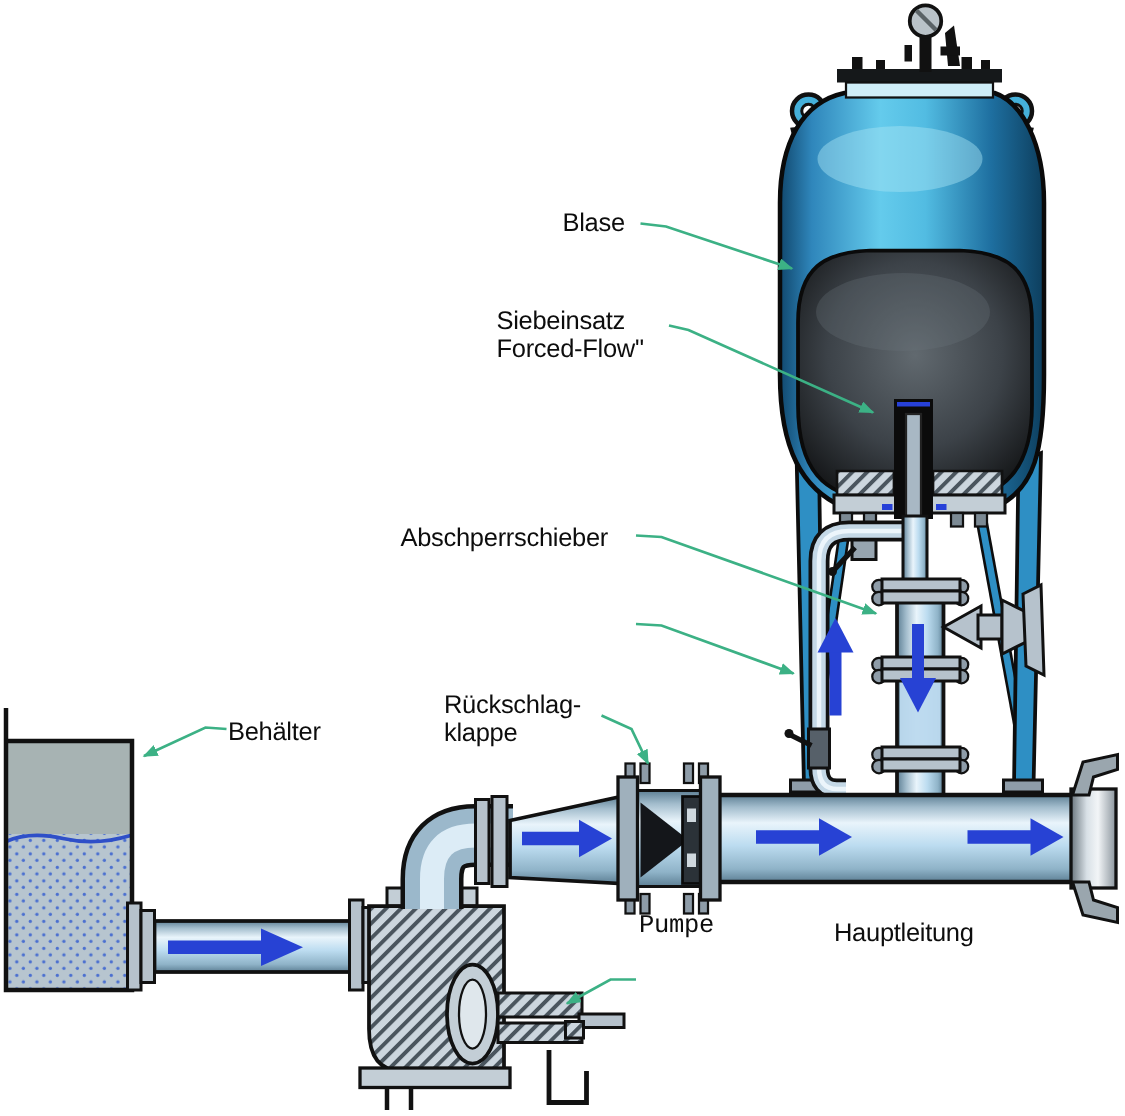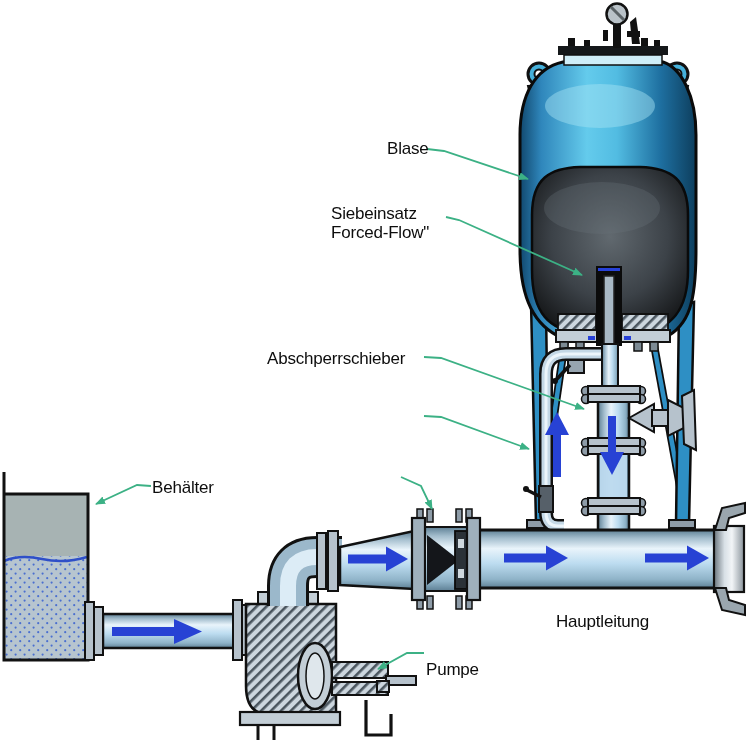--- a/index.html
+++ b/index.html
@@ -289,23 +289,27 @@
     <path d="M427 149 L444 151 L528 179" marker-end="url(#ah)"></path>
     <path d="M446 217 L459 220 L582 275" marker-end="url(#ah)"></path>
     <path d="M424 357 L441 358 L584 409" marker-end="url(#ah)"></path>
     <path d="M424 416 L441 417 L529 449" marker-end="url(#ah)"></path>
     <path d="M151 486 L137 485 L96 504" marker-end="url(#ah)"></path>
     <path d="M401 477 L421 486 L432 509" marker-end="url(#ah)"></path>
     <path d="M424 653 L407 653 L378 669" marker-end="url(#ah)"></path>
   </g>
 </svg>
 
-<div class="lbl" style="left:375px;top:139px;margin-left:12px;">Blase</div>
+<div class="lbl" style="left:375px;top:139px;">Blase</div>
 <div class="lbl" style="left:267px;top:349px;">Abschperrschieber</div>
 <div class="lbl" style="left:331px;top:204px;">
   <div>Siebeinsatz</div>
   <div>Forced-Flow"</div>
 </div>
 <div class="lbl" style="left:152px;top:478px;">Behälter</div>
+<div class="lbl" style="left:296px;top:460px;">
+  <div>Rückschlag-</div>
+  <div>klappe</div>
+</div>
 <div class="lbl" style="left:556px;top:612px;">Hauptleitung</div>
-<div class="lbl" style="left:426px;top:660px;">Pumpe</div>
+<div class="lbl" style="left:426px;top:608px;font-family:Liberation Mono, monospace;">Pumpe</div>
 
 </div>
 
 </body></html>

